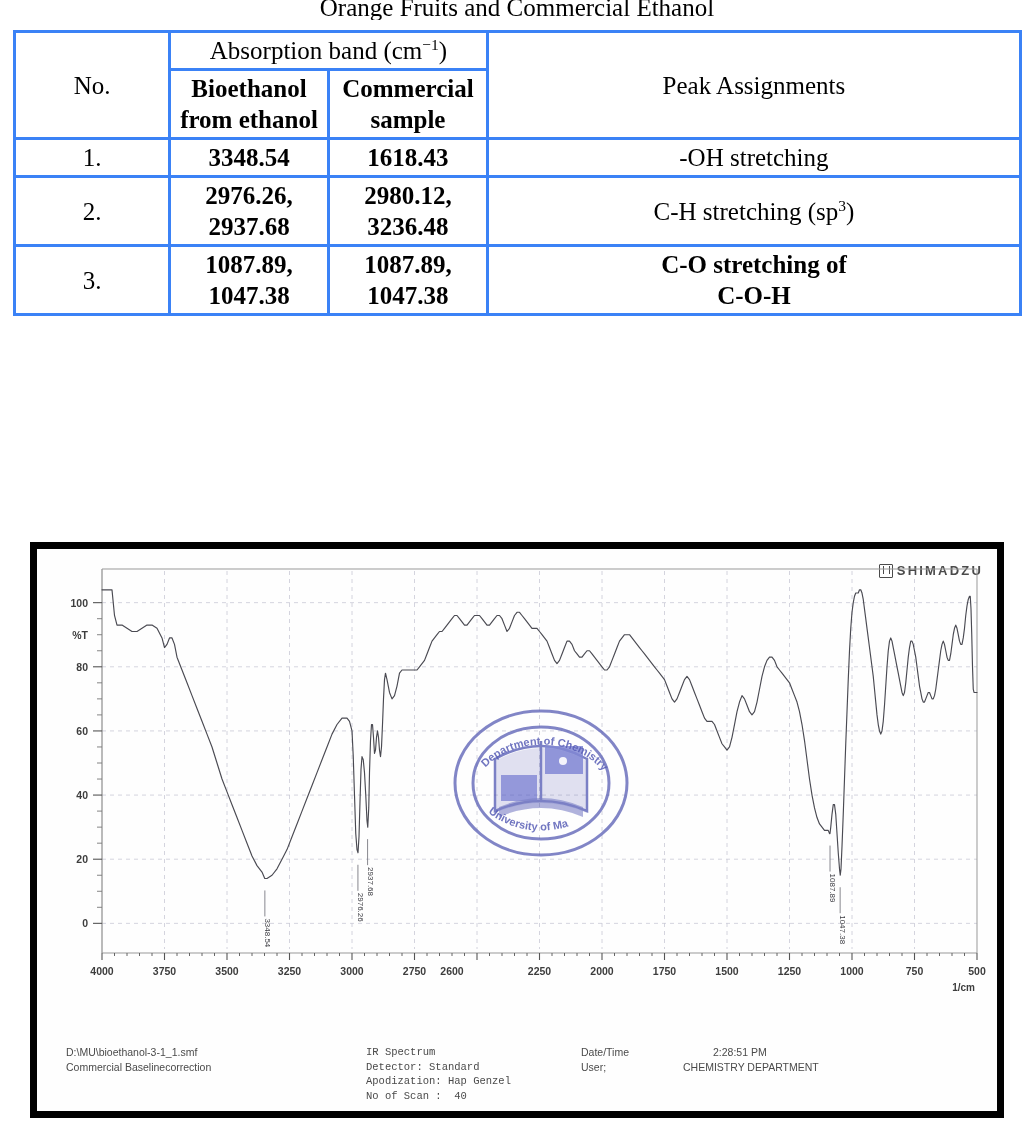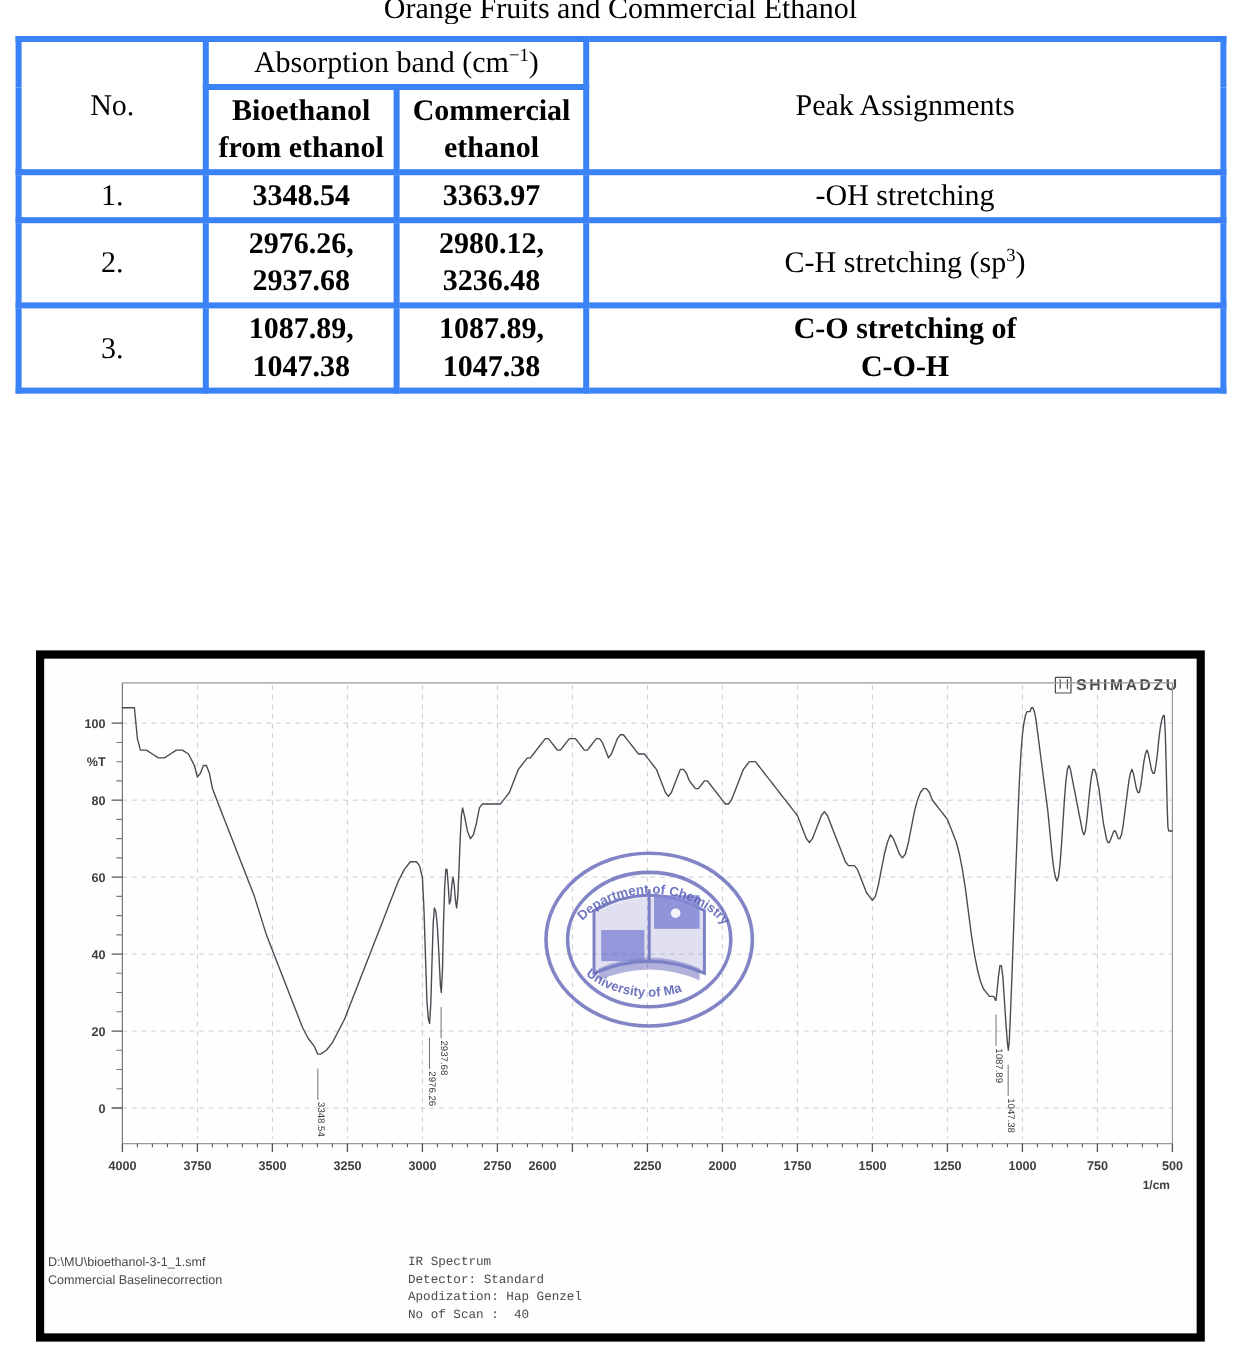--- a/index.html
+++ b/index.html
@@ -34,21 +34,21 @@
     left:13px; top:30px;
     width:1009px;
   }
   table.ir{
     border-collapse:collapse;
     width:1009px;
     table-layout:fixed;
     font-family:"Liberation Serif", serif;
   }
   table.ir td{
-    border:5px solid #3b82f6;
+    border:3px solid #3b82f6;
     text-align:center;
     vertical-align:middle;
     font-size:25px;
     line-height:31px;
     padding:2px 4px;
   }
   table.ir td.no-col{ width:110px; }
   table.ir td.bio-col{ width:237px; }
   table.ir td.com-col{ width:257px; }
   table.ir td.peak-col{ width:405px; }
@@ -97,21 +97,21 @@
 
   
   .plot-holder{
     position:absolute;
     left:0;top:0;width:960px;height:500px;
   }
 
   
   .meta{
     position:absolute;
-    left:3px; bottom:8px;
+    left:29px; bottom:8px;
     width:936px;
     font-family:"Liberation Sans", sans-serif;
     font-size:10.5px;
     line-height:14.5px;
     color:#4a4a4a;
     display:flex;
   }
   .meta .c1{width:300px;}
   .meta .c2{width:215px;font-family:Liberation Mono, monospace;}
   .meta .c3{width:auto;}
@@ -143,31 +143,31 @@
         </td>
         <td class="peak-col" rowspan="2">Peak Assignments</td>
       </tr>
       <tr>
         <td class="bio-col two-line">
           <span>Bioethanol</span>
           <span>from ethanol</span>
         </td>
         <td class="com-col two-line">
           <span>Commercial</span>
-          <span>ethanol</span>
+          <span>sample</span>
         </td>
       </tr>
 
       <tr>
         <td class="no-col">1.</td>
         <td class="bio-col two-line">
           <span>3348.54</span>
         </td>
         <td class="com-col two-line">
-          <span>3363.97</span>
+          <span>1618.43</span>
         </td>
         <td class="peak-col">
           <span>-OH stretching</span>
         </td>
       </tr>
 
       <tr>
         <td class="no-col">2.</td>
         <td class="bio-col two-line">
           <span>2976.26,</span>
@@ -397,16 +397,20 @@
       <div class="c1">
         <div class="row">D:\MU\bioethanol-3-1_1.smf</div>
         <div class="row">Commercial Baselinecorrection</div>
       </div>
       <div class="c2">
         <div class="row">IR Spectrum</div>
         <div class="row"><span>Detector:</span> <span>Standard</span></div>
         <div class="row"><span>Apodization:</span> <span>Hap Genzel</span></div>
         <div class="row"><span>No of Scan :</span>&nbsp;&nbsp;<span>40</span></div>
       </div>
+      <div class="c3">
+        <div class="row"><span class="k">Date/Time</span><span class="k2" style="min-width:70px"></span><span>2:28:51 PM</span></div>
+        <div class="row"><span class="k">User;</span><span class="k2" style="min-width:40px"></span><span>CHEMISTRY  DEPARTMENT</span></div>
+      </div>
     </div>
 
   </div>
 </div>
 
 </body></html>

